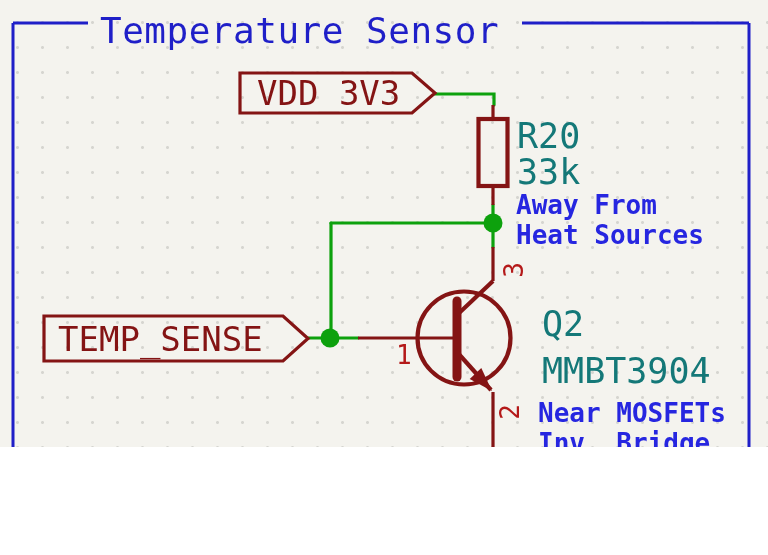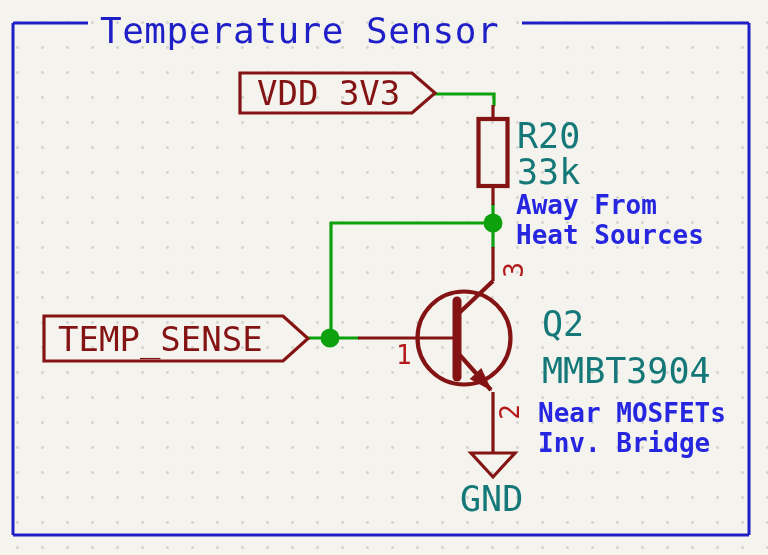--- a/index.html
+++ b/index.html
@@ -8,21 +8,21 @@
     --border-blue:#1f1fc8;
     --note-blue:#2626e0;
     --symbol-red:#841414;
     --pin-number-red:#b41919;
     --wire-green:#0da10d;
     --field-teal:#147878;
   }
   html,body{margin:0;padding:0;}
   #canvas{
     position:relative;
-    width:768px;height:555px;
+    width:768px;height:447px;
     overflow:hidden;
     background-color:var(--background);
     background-image:radial-gradient(circle, var(--grid-dot) 1.2px, transparent 1.7px);
     background-size:25px 25px;
     background-position:5px 10px;
   }
   svg{position:absolute;left:0;top:0;}
   text{font-family:"DejaVu Sans Mono", monospace;}
   .t-title{fill:var(--border-blue);font-size:36px;letter-spacing:.5px;}
   .t-label{fill:var(--symbol-red);font-size:34px;}

